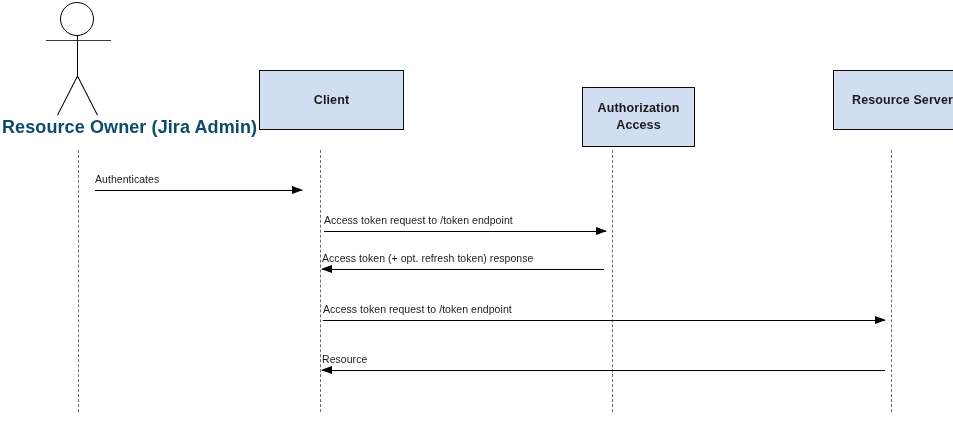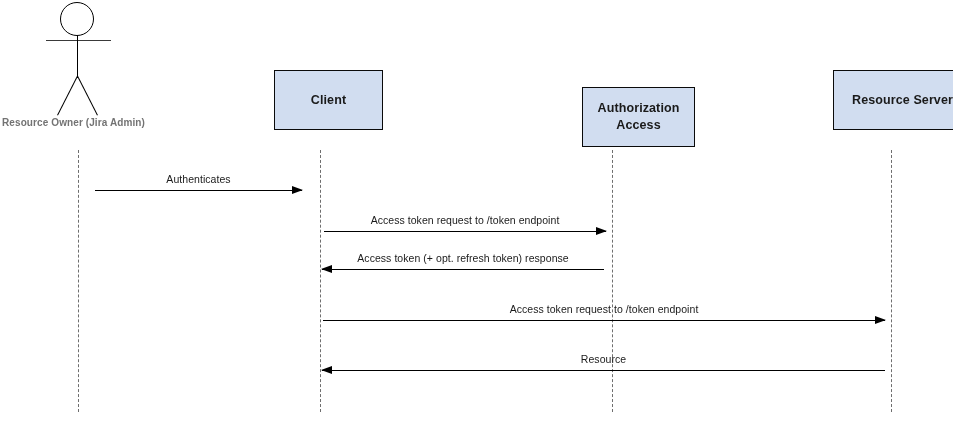--- a/index.html
+++ b/index.html
@@ -65,23 +65,23 @@
   }
   .actor-leg-right {
     left: 31px;
     transform-origin: top center;
     transform: rotate(-27deg);
   }
   .actor-label {
     position: absolute;
     left: 2px;
     top: 117px;
-    font-size: 10px;
+    font-size: 18px;
     font-weight: 700;
-    color: #737373;
+    color: #0c4a6e;
     white-space: nowrap;
     letter-spacing: 0.1px;
   }
 
   
   .participant-box {
     position: absolute;
     top: 70px;
     height: 60px;
     box-sizing: border-box;
@@ -90,21 +90,21 @@
     display: flex;
     align-items: center;
     justify-content: center;
     text-align: center;
     font-size: 12.5px;
     font-weight: 700;
     color: #1a1a1a;
     line-height: 1.35;
     letter-spacing: 0.1px;
   }
-  .box-client      { left: 259px; width: 109px; margin-left: 15px; }
+  .box-client      { left: 259px; width: 145px; }
   .box-auth        { left: 582px; width: 113px; margin-top: 17px; }
   .box-resource    { left: 833px; width: 139px; }
 
   
   .lifeline {
     position: absolute;
     top: 150px;
     width: 0;
     height: 262px;
     border-left: 1.6px dashed #6e6e6e;
@@ -141,21 +141,20 @@
   }
   .msg-head-left {
     left: -1px;
     border-right: 11px solid #000000;
   }
   .msg-label {
     position: absolute;
     bottom: 5px;
     left: 0;
     width: 100%;
-    text-align: center;
     font-size: 10.5px;
     color: #1a1a1a;
     white-space: nowrap;
     letter-spacing: 0.05px;
   }
 </style>
 </head>
 <body>
 
 <div id="diagram">

